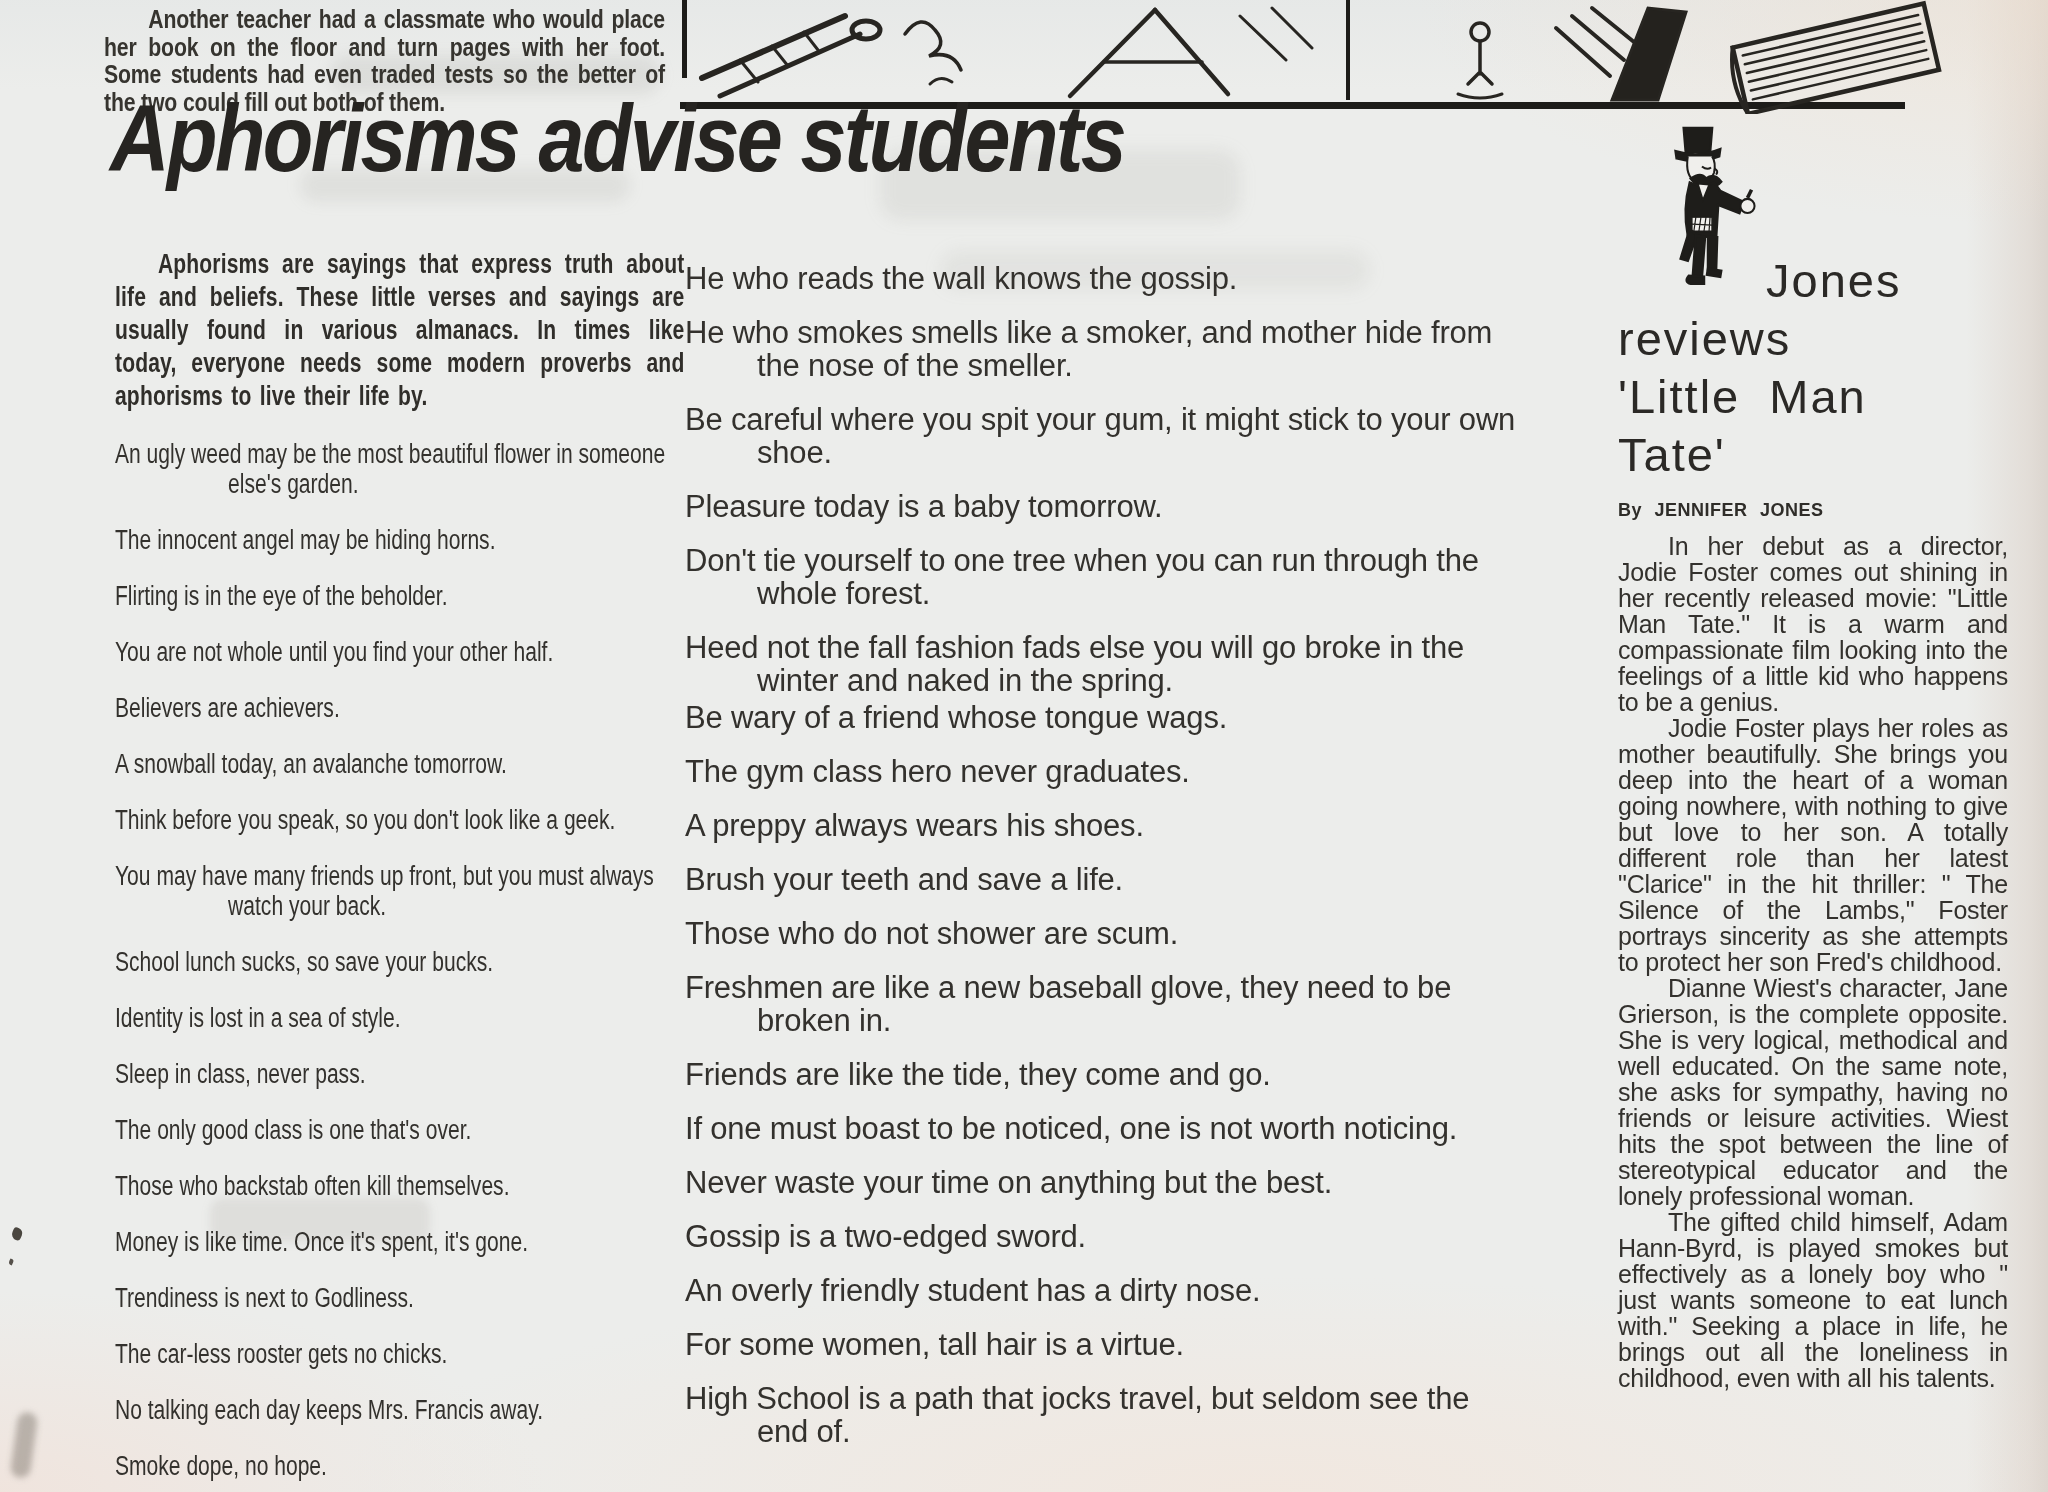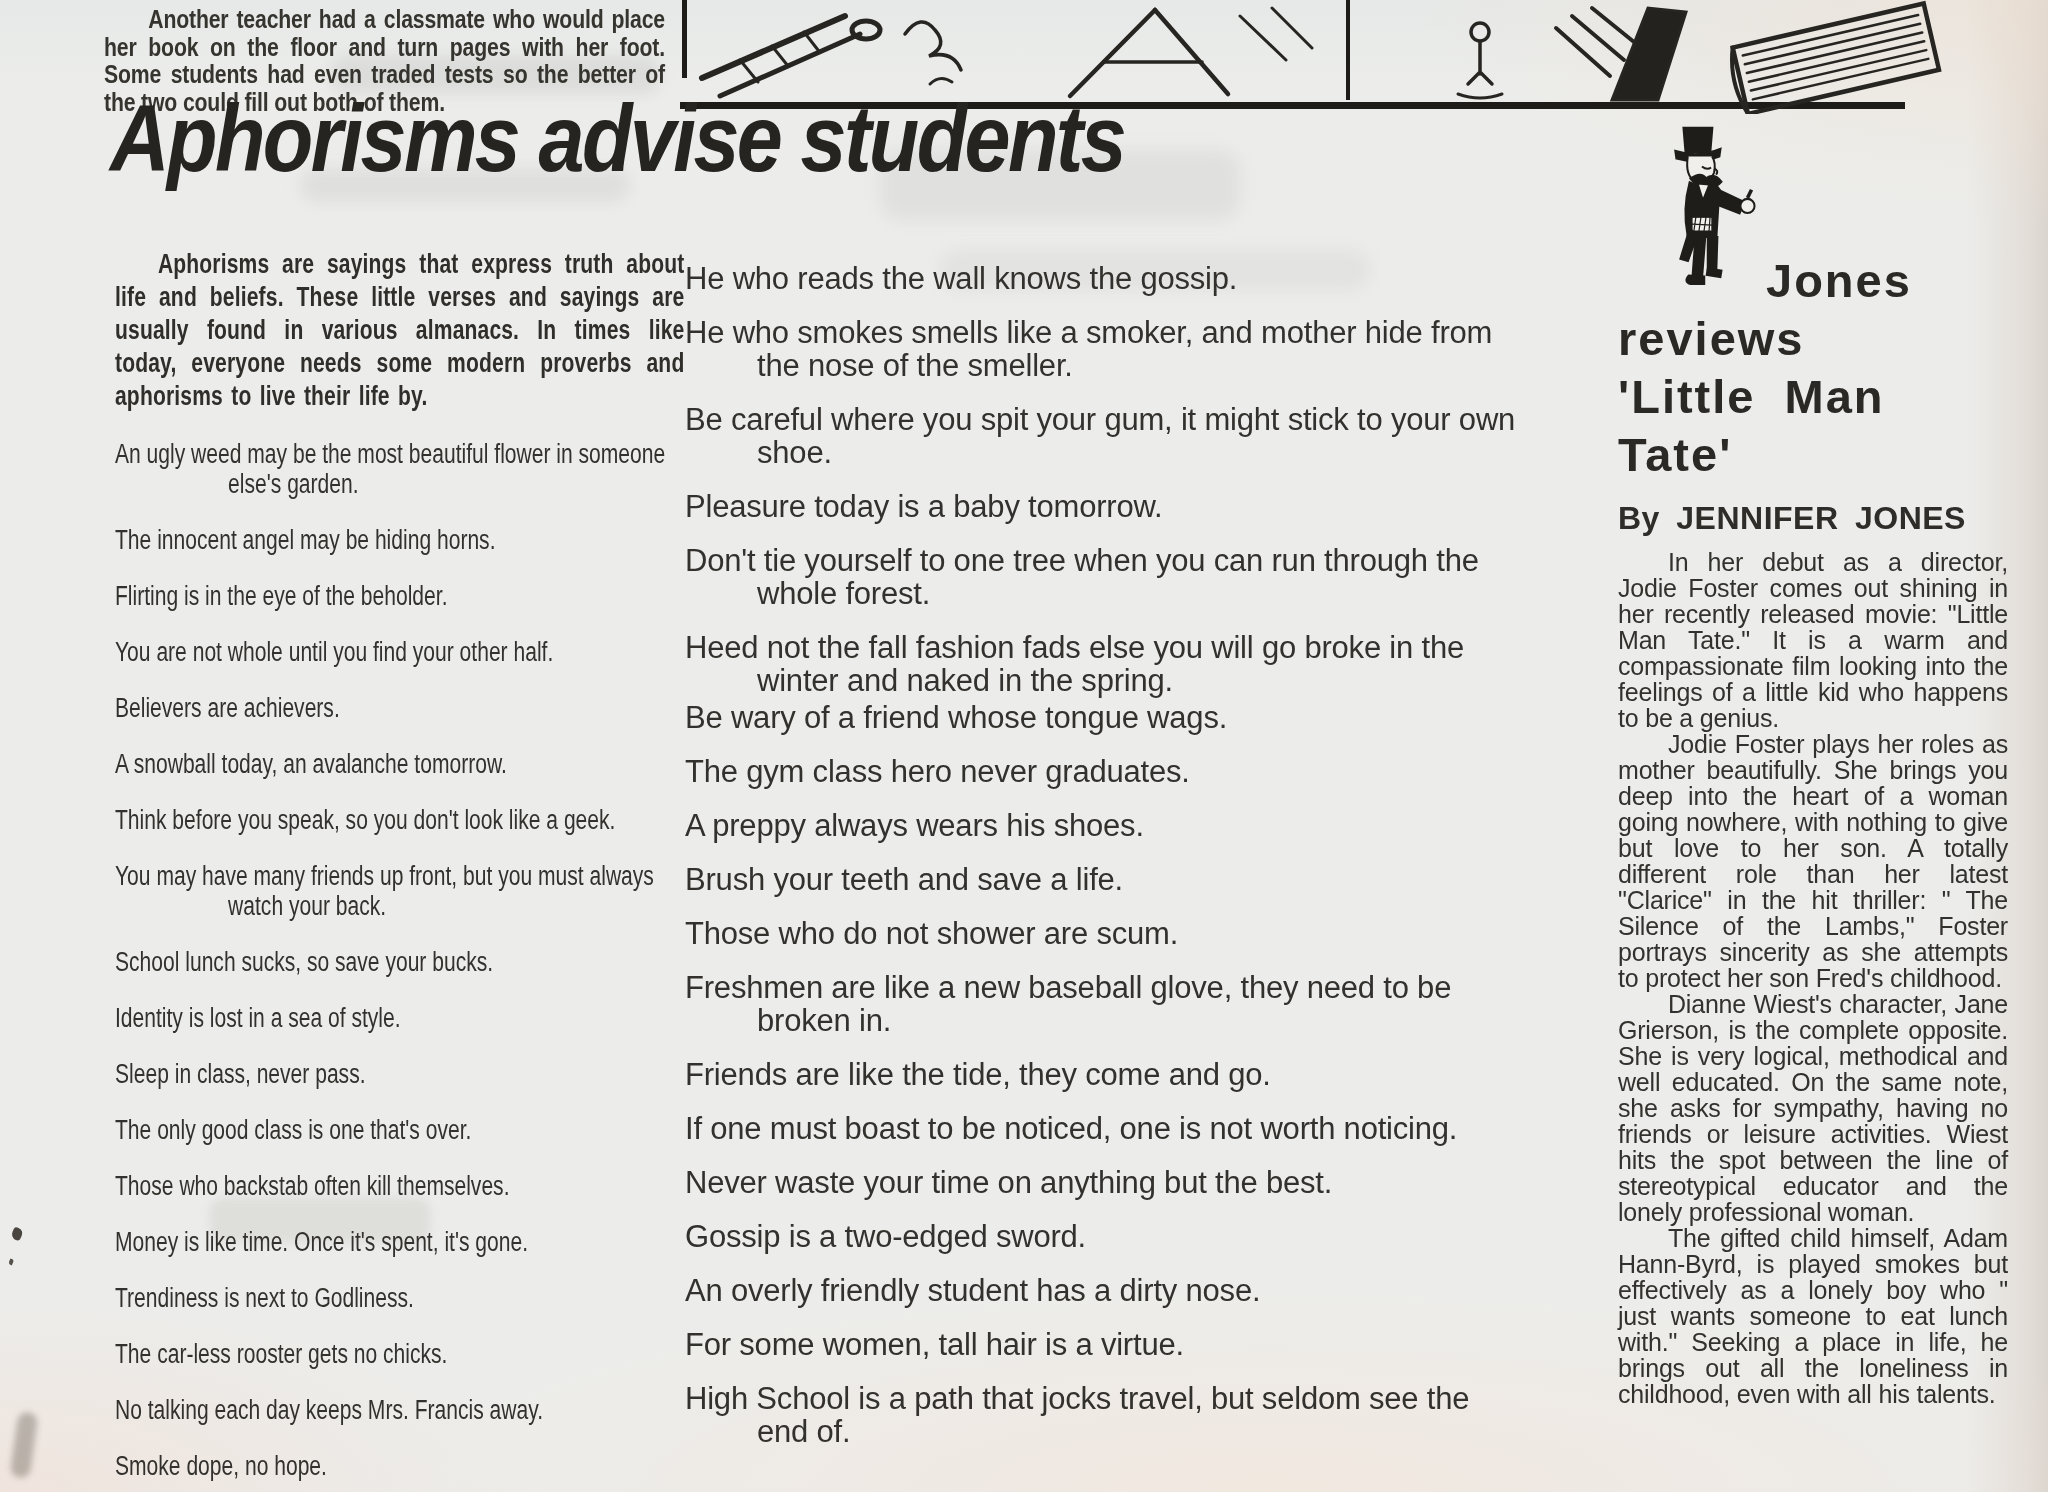--- a/index.html
+++ b/index.html
@@ -48,25 +48,25 @@
   
   .col2{left:685px;top:262px;width:930px;}
   .col2 .aph{
     font-size:31px;line-height:33px;margin:0 0 21px 0;
     white-space:pre-line;padding-left:72px;text-indent:-72px;color:#33312d;
     letter-spacing:-.2px;
   }
   .col2 .aph.no-gap{margin-bottom:4px;}
   
   .col3{left:1618px;top:252px;width:390px;}
-  .rev-headline{font-size:47px;line-height:58px;font-weight:bold;
+  .rev-headline{font-size:47px;line-height:58px;font-weight:normal;
     letter-spacing:2px;color:#2b2926;}
   .rev-headline div:first-child{padding-left:148px;}
   .rev-headline div:nth-child(3){word-spacing:14px;}
-  .byline{margin-top:16px;font-size:32px;font-weight:bold;
+  .byline{margin-top:16px;font-size:18px;font-weight:bold;
     letter-spacing:.5px;word-spacing:7px;color:#2f2d29;}
   .rev-body{margin-top:12px;}
   .rev-body p{
     margin:0;font-size:25px;line-height:26px;text-align:justify;
     text-indent:50px;letter-spacing:-.2px;color:#33312d;
   }
   .mascot{left:1645px;top:124px;}
   
   .smudge{position:absolute;pointer-events:none;}
   .mark-a{left:12px;top:1228px;width:10px;height:12px;background:#4a463f;

